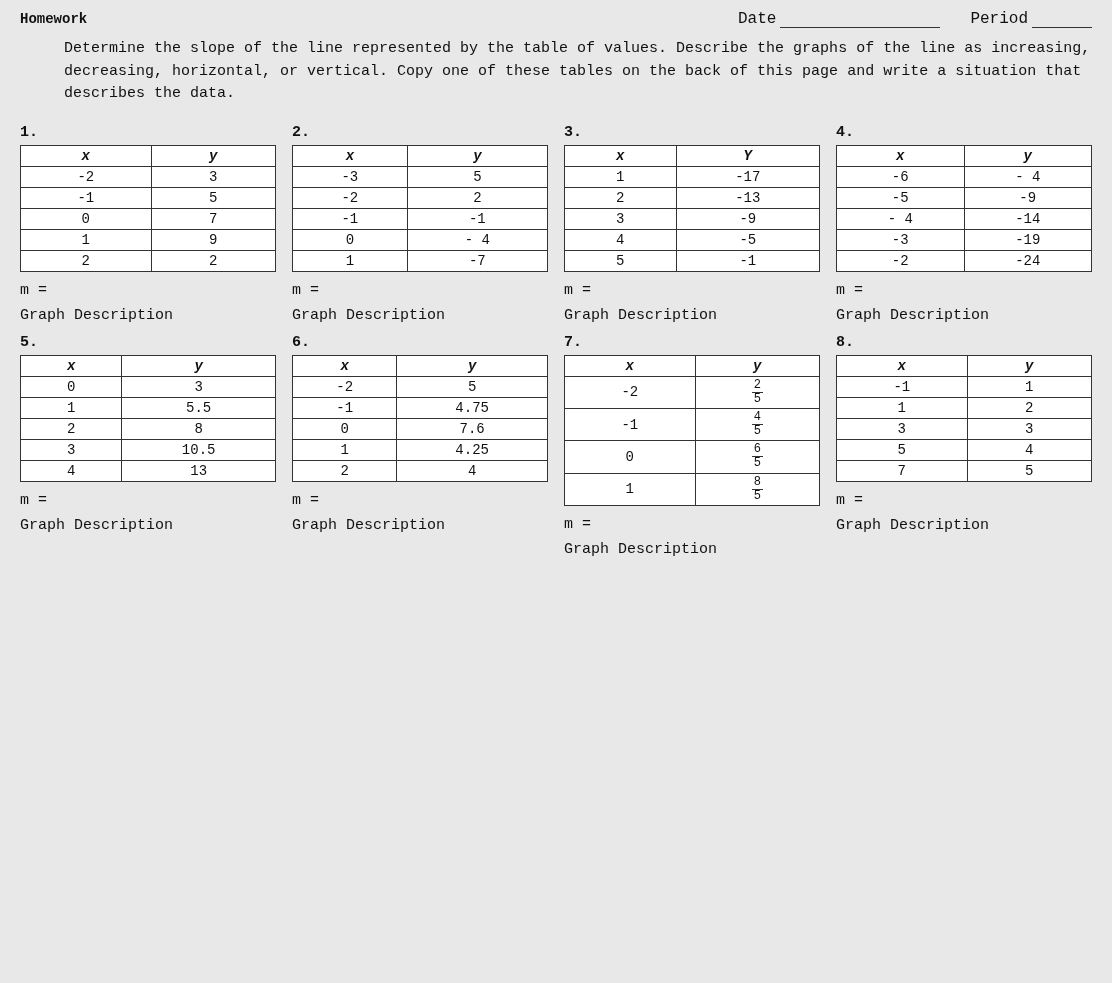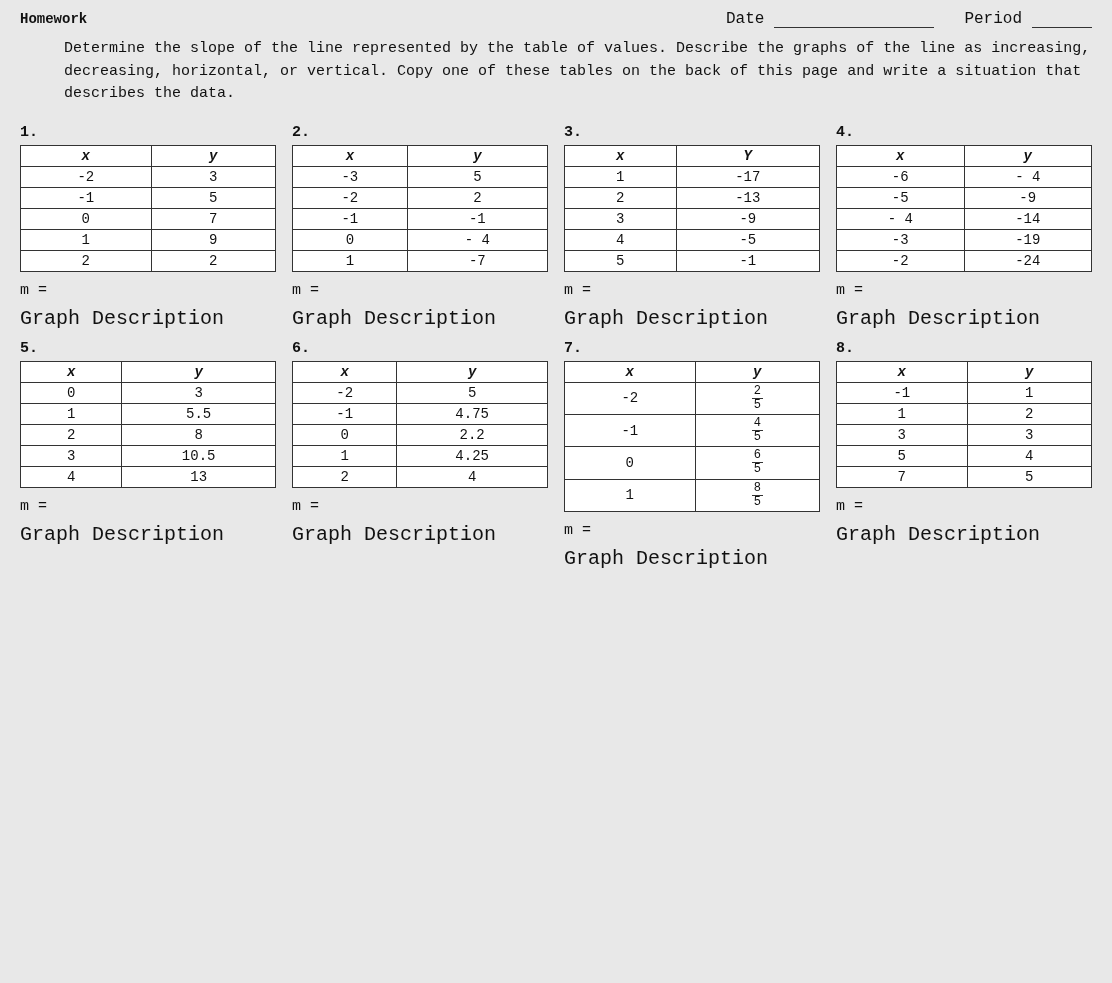--- a/index.html
+++ b/index.html
@@ -23,21 +23,21 @@
       font-weight: bold;
     }
     .header-right {
       font-size: 16px;
       display: flex;
       gap: 30px;
     }
     .header-field {
       display: flex;
       align-items: center;
-      gap: 10px;
+      gap: 4px;
       justify-content: center;
     }
     .underline-field {
       border-bottom: 1px solid #333;
       min-width: 160px;
       height: 18px;
       display: inline-block;
     }
     .underline-short {
       min-width: 60px;
@@ -77,21 +77,21 @@
     table th {
       font-weight: bold;
       font-style: italic;
     }
     .m-line {
       font-size: 15px;
       margin-top: 4px;
       margin-bottom: 4px;
     }
     .graph-desc {
-      font-size: 20px;
+      font-size: 15px;
       margin-top: 4px;
     }
     
     .frac {
       display: inline-flex;
       flex-direction: column;
       align-items: center;
       font-size: 12px;
       vertical-align: middle;
       line-height: 1.1;
@@ -301,21 +301,21 @@
       <tr>
             <td>-2</td>
             <td>5</td>
           </tr>
       <tr>
             <td>-1</td>
             <td>4.75</td>
           </tr>
       <tr>
             <td>0</td>
-            <td>2.2</td>
+            <td>7.6</td>
           </tr>
       <tr>
             <td>1</td>
             <td>4.25</td>
           </tr>
       <tr>
             <td>2</td>
             <td>4</td>
           </tr>
     </tbody>

